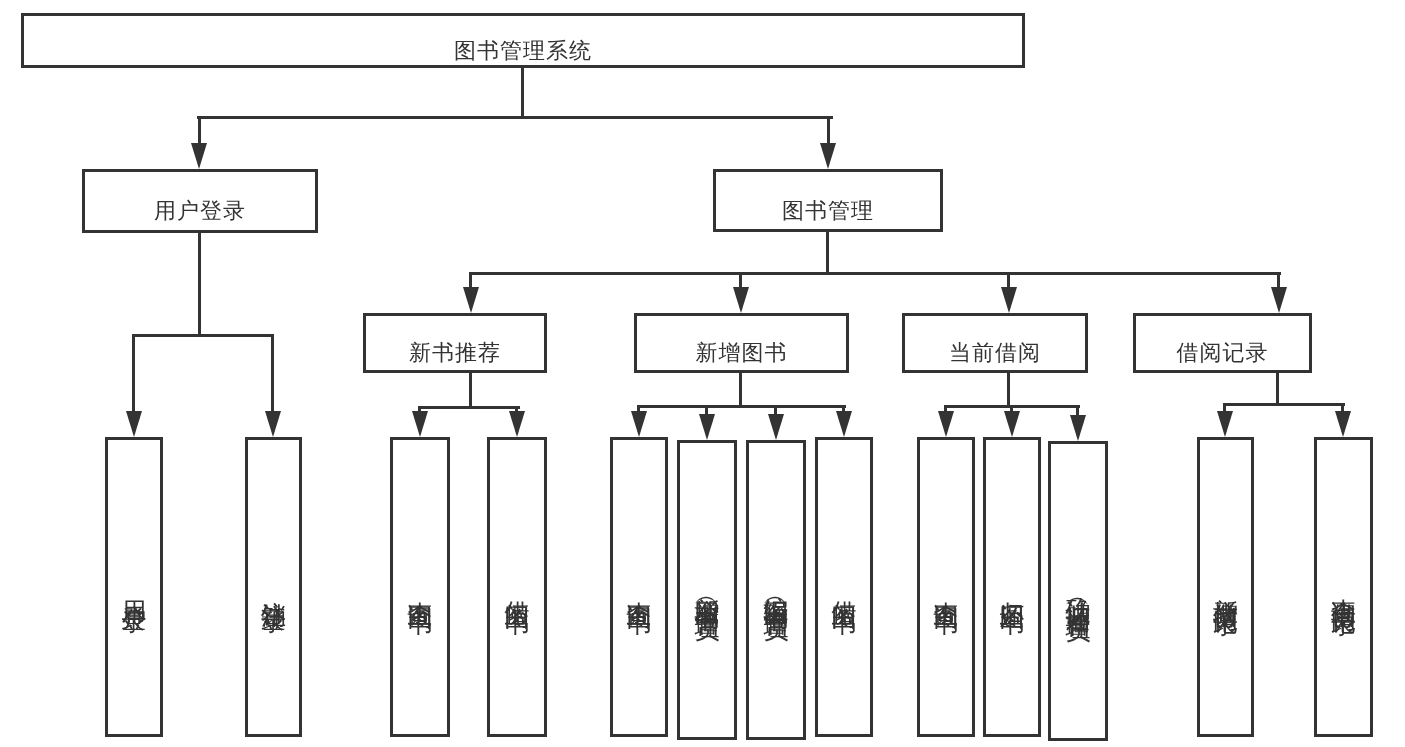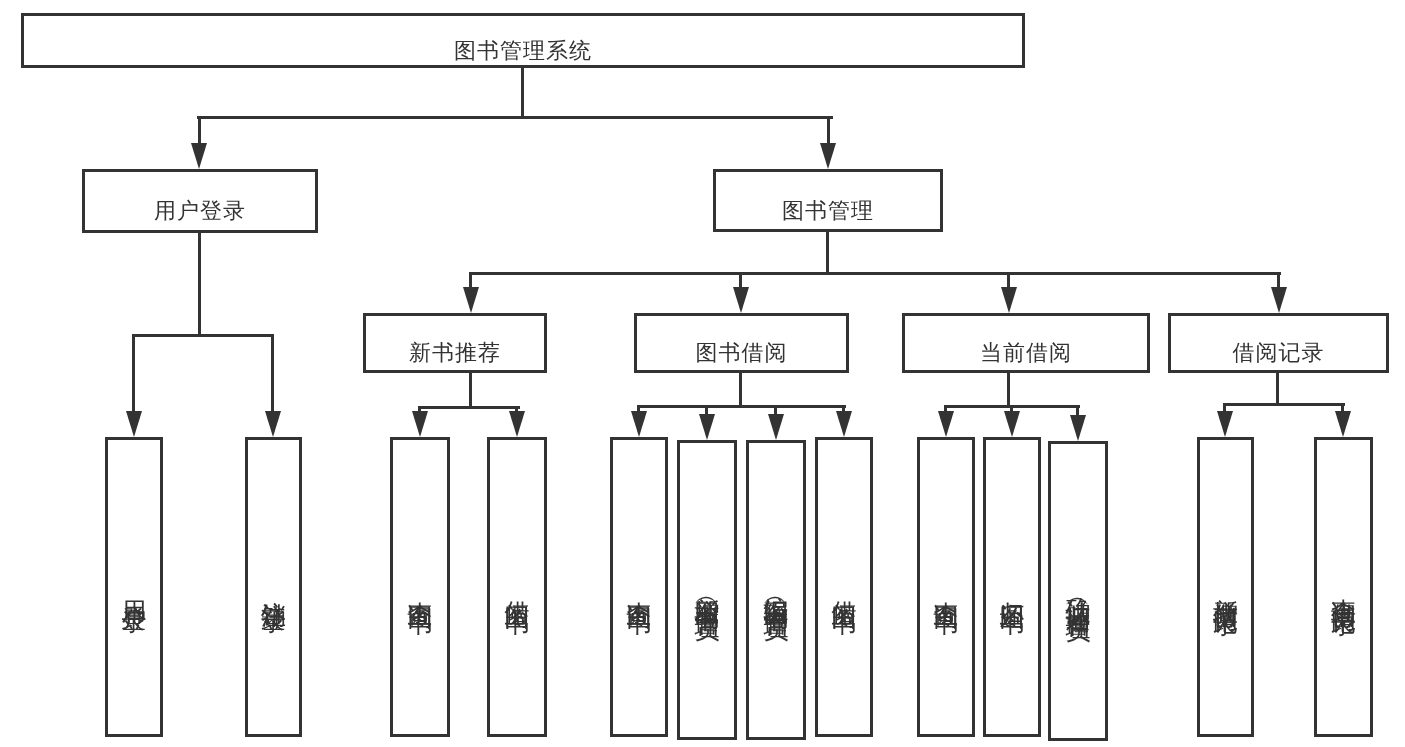--- a/index.html
+++ b/index.html
@@ -93,26 +93,26 @@
   <div class="arrow" style="left:733px;top:287px"></div>
   <div class="vline" style="left:1007px;top:272px;height:20px"></div>
   <div class="arrow" style="left:1001px;top:287px"></div>
   <div class="vline" style="left:1277px;top:272px;height:20px"></div>
   <div class="arrow" style="left:1271px;top:287px"></div>
 
   <div class="box" style="left:363px;top:313px;width:184px;height:60px">
     <span class="lbl">新书推荐</span>
   </div>
   <div class="box" style="left:634px;top:313px;width:215px;height:60px">
-    <span class="lbl">图书借阅</span>
+    <span class="lbl">新增图书</span>
   </div>
-  <div class="box" style="left:902px;top:313px;width:248px;height:60px">
+  <div class="box" style="left:902px;top:313px;width:186px;height:60px">
     <span class="lbl">当前借阅</span>
   </div>
-  <div class="box" style="left:1168px;top:313px;width:221px;height:60px">
+  <div class="box" style="left:1133px;top:313px;width:179px;height:60px">
     <span class="lbl">借阅记录</span>
   </div>
 
   <div class="vline" style="left:469px;top:373px;height:35px"></div>
   <div class="hline" style="left:418px;top:406px;width:102px"></div>
   <div class="vline" style="left:418px;top:406px;height:10px"></div>
   <div class="arrow" style="left:412px;top:411px"></div>
   <div class="vline" style="left:515px;top:406px;height:10px"></div>
   <div class="arrow" style="left:509px;top:411px"></div>
 

